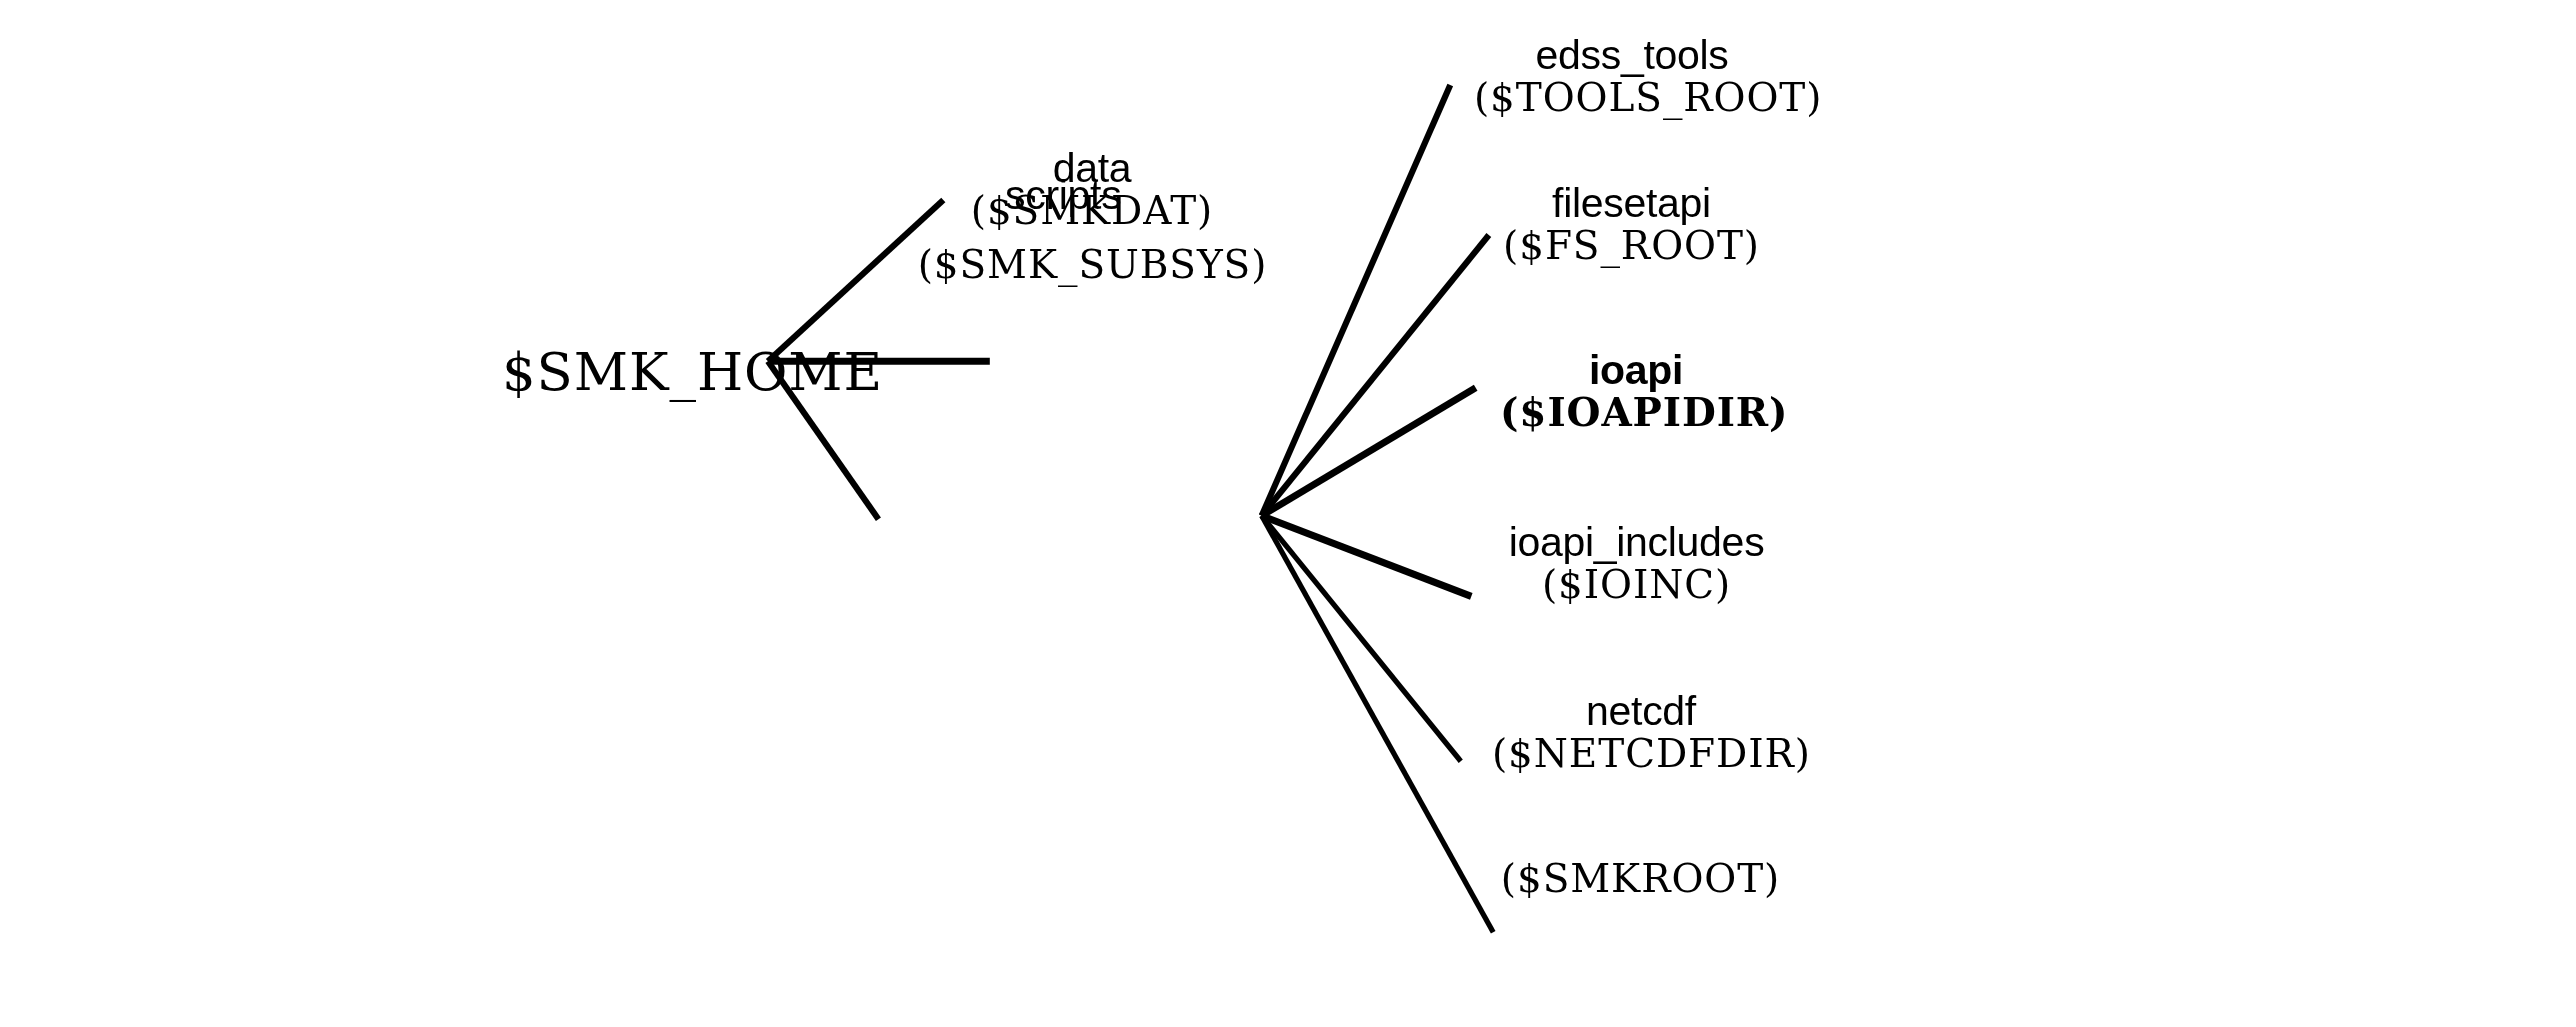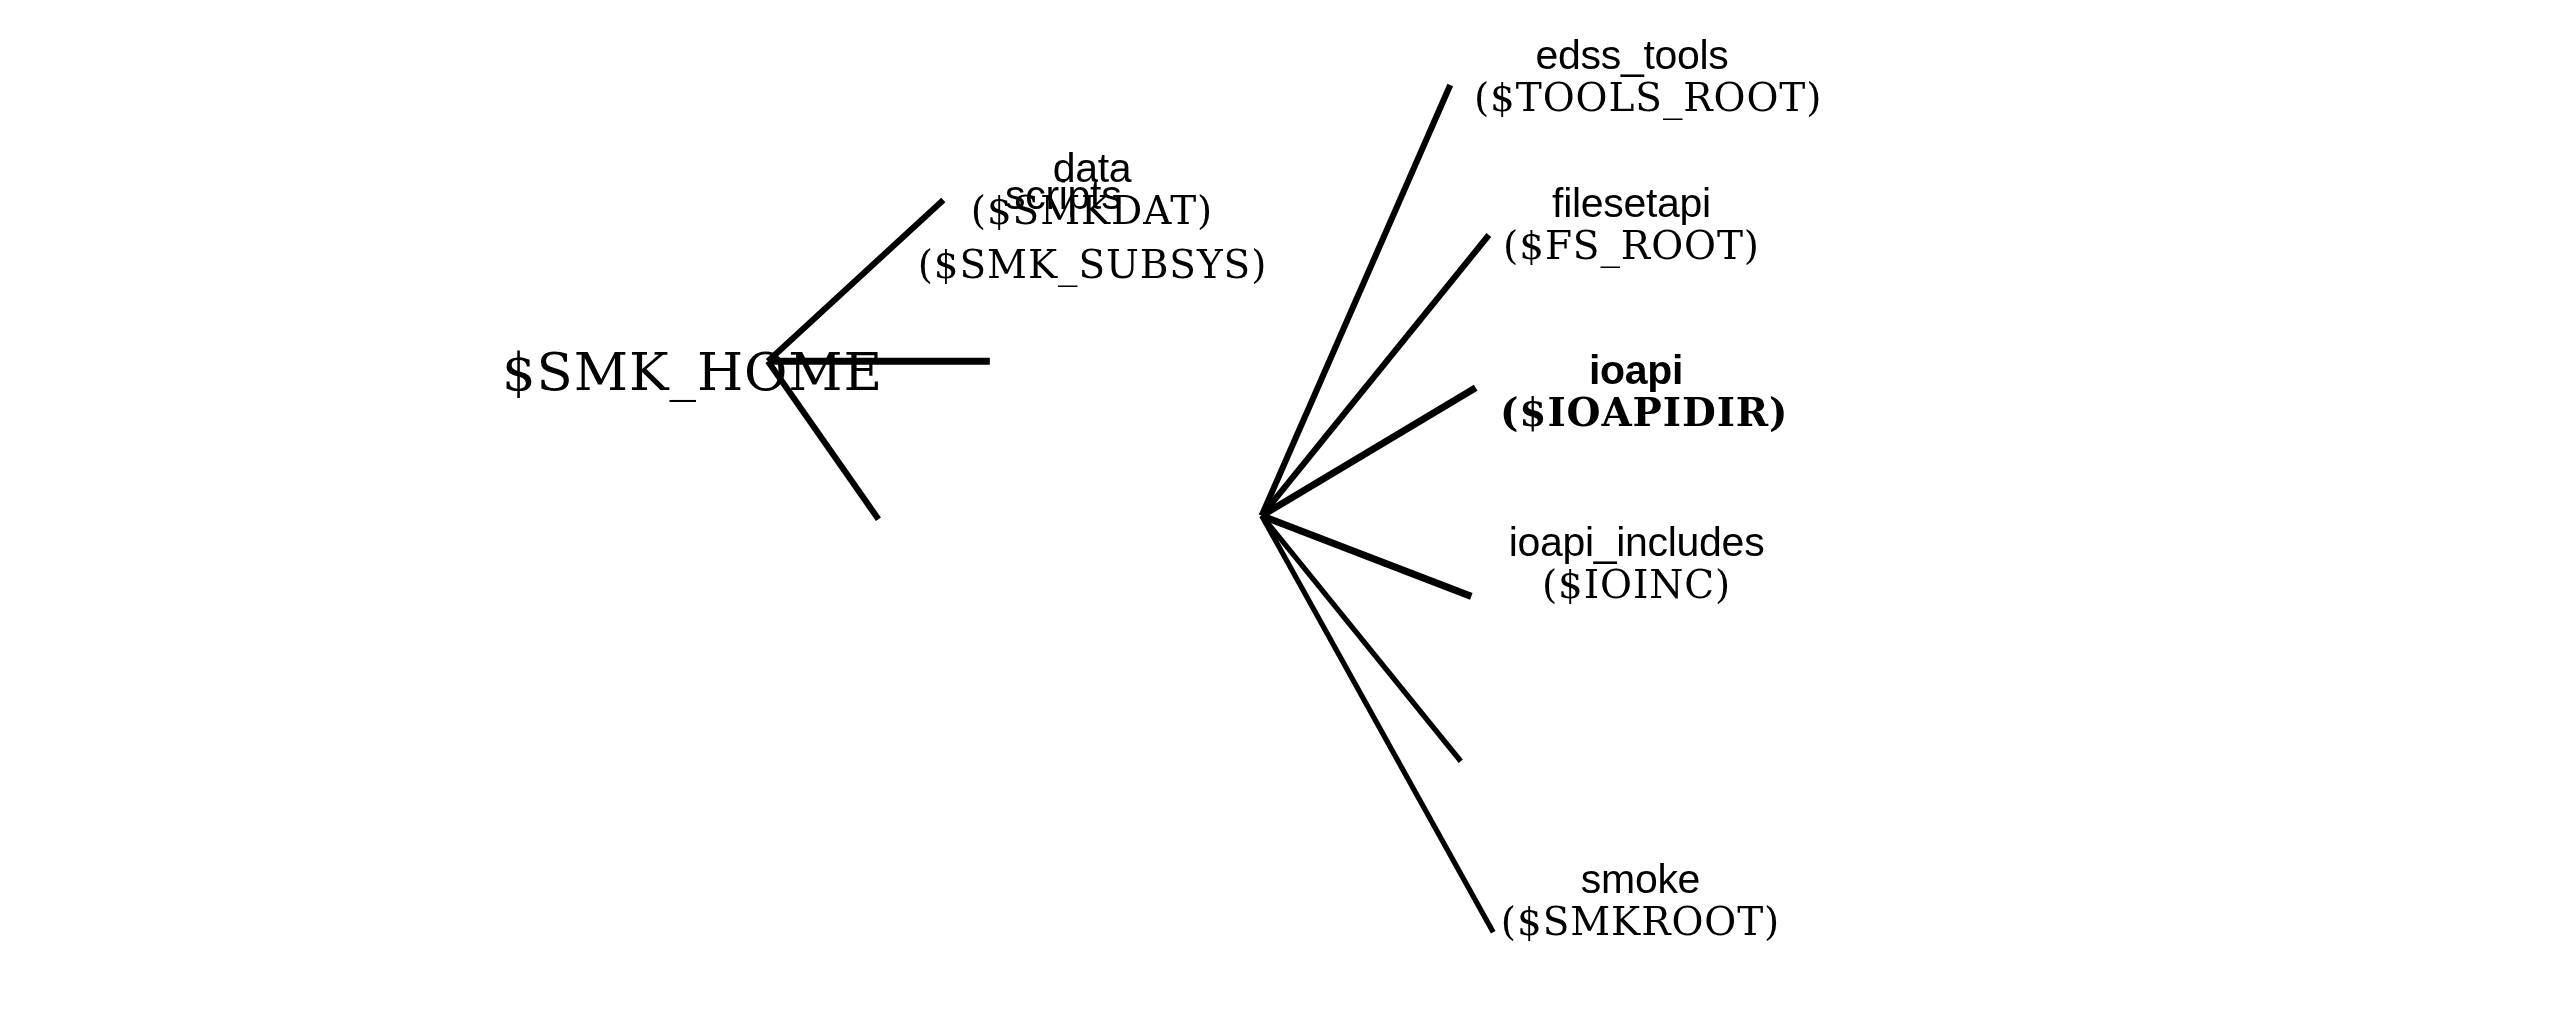--- a/index.html
+++ b/index.html
@@ -102,20 +102,23 @@
   <div class="node ctr" style="left:1500px; top:349px; width:272px;font-weight:bold;">
     <span class="dirname">ioapi</span>
     <span class="envvar">($IOAPIDIR)</span>
   </div>
 
   <div class="node ctr" style="left:1483px; top:521px; width:307px;">
     <span class="dirname">ioapi_includes</span>
     <span class="envvar">($IOINC)</span>
   </div>
 
+  <div class="node ctr" style="left:1492px; top:690px; width:298px;">
+    <span class="dirname">netcdf</span>
+    <span class="envvar">($NETCDFDIR)</span>
+  </div>
 
   <div class="node ctr" style="left:1500px; top:858px; width:281px;">
-    <span class="dirname">smoke</span>
     <span class="envvar">($SMKROOT)</span>
   </div>
 
 </div>
 
 
 </body></html>

